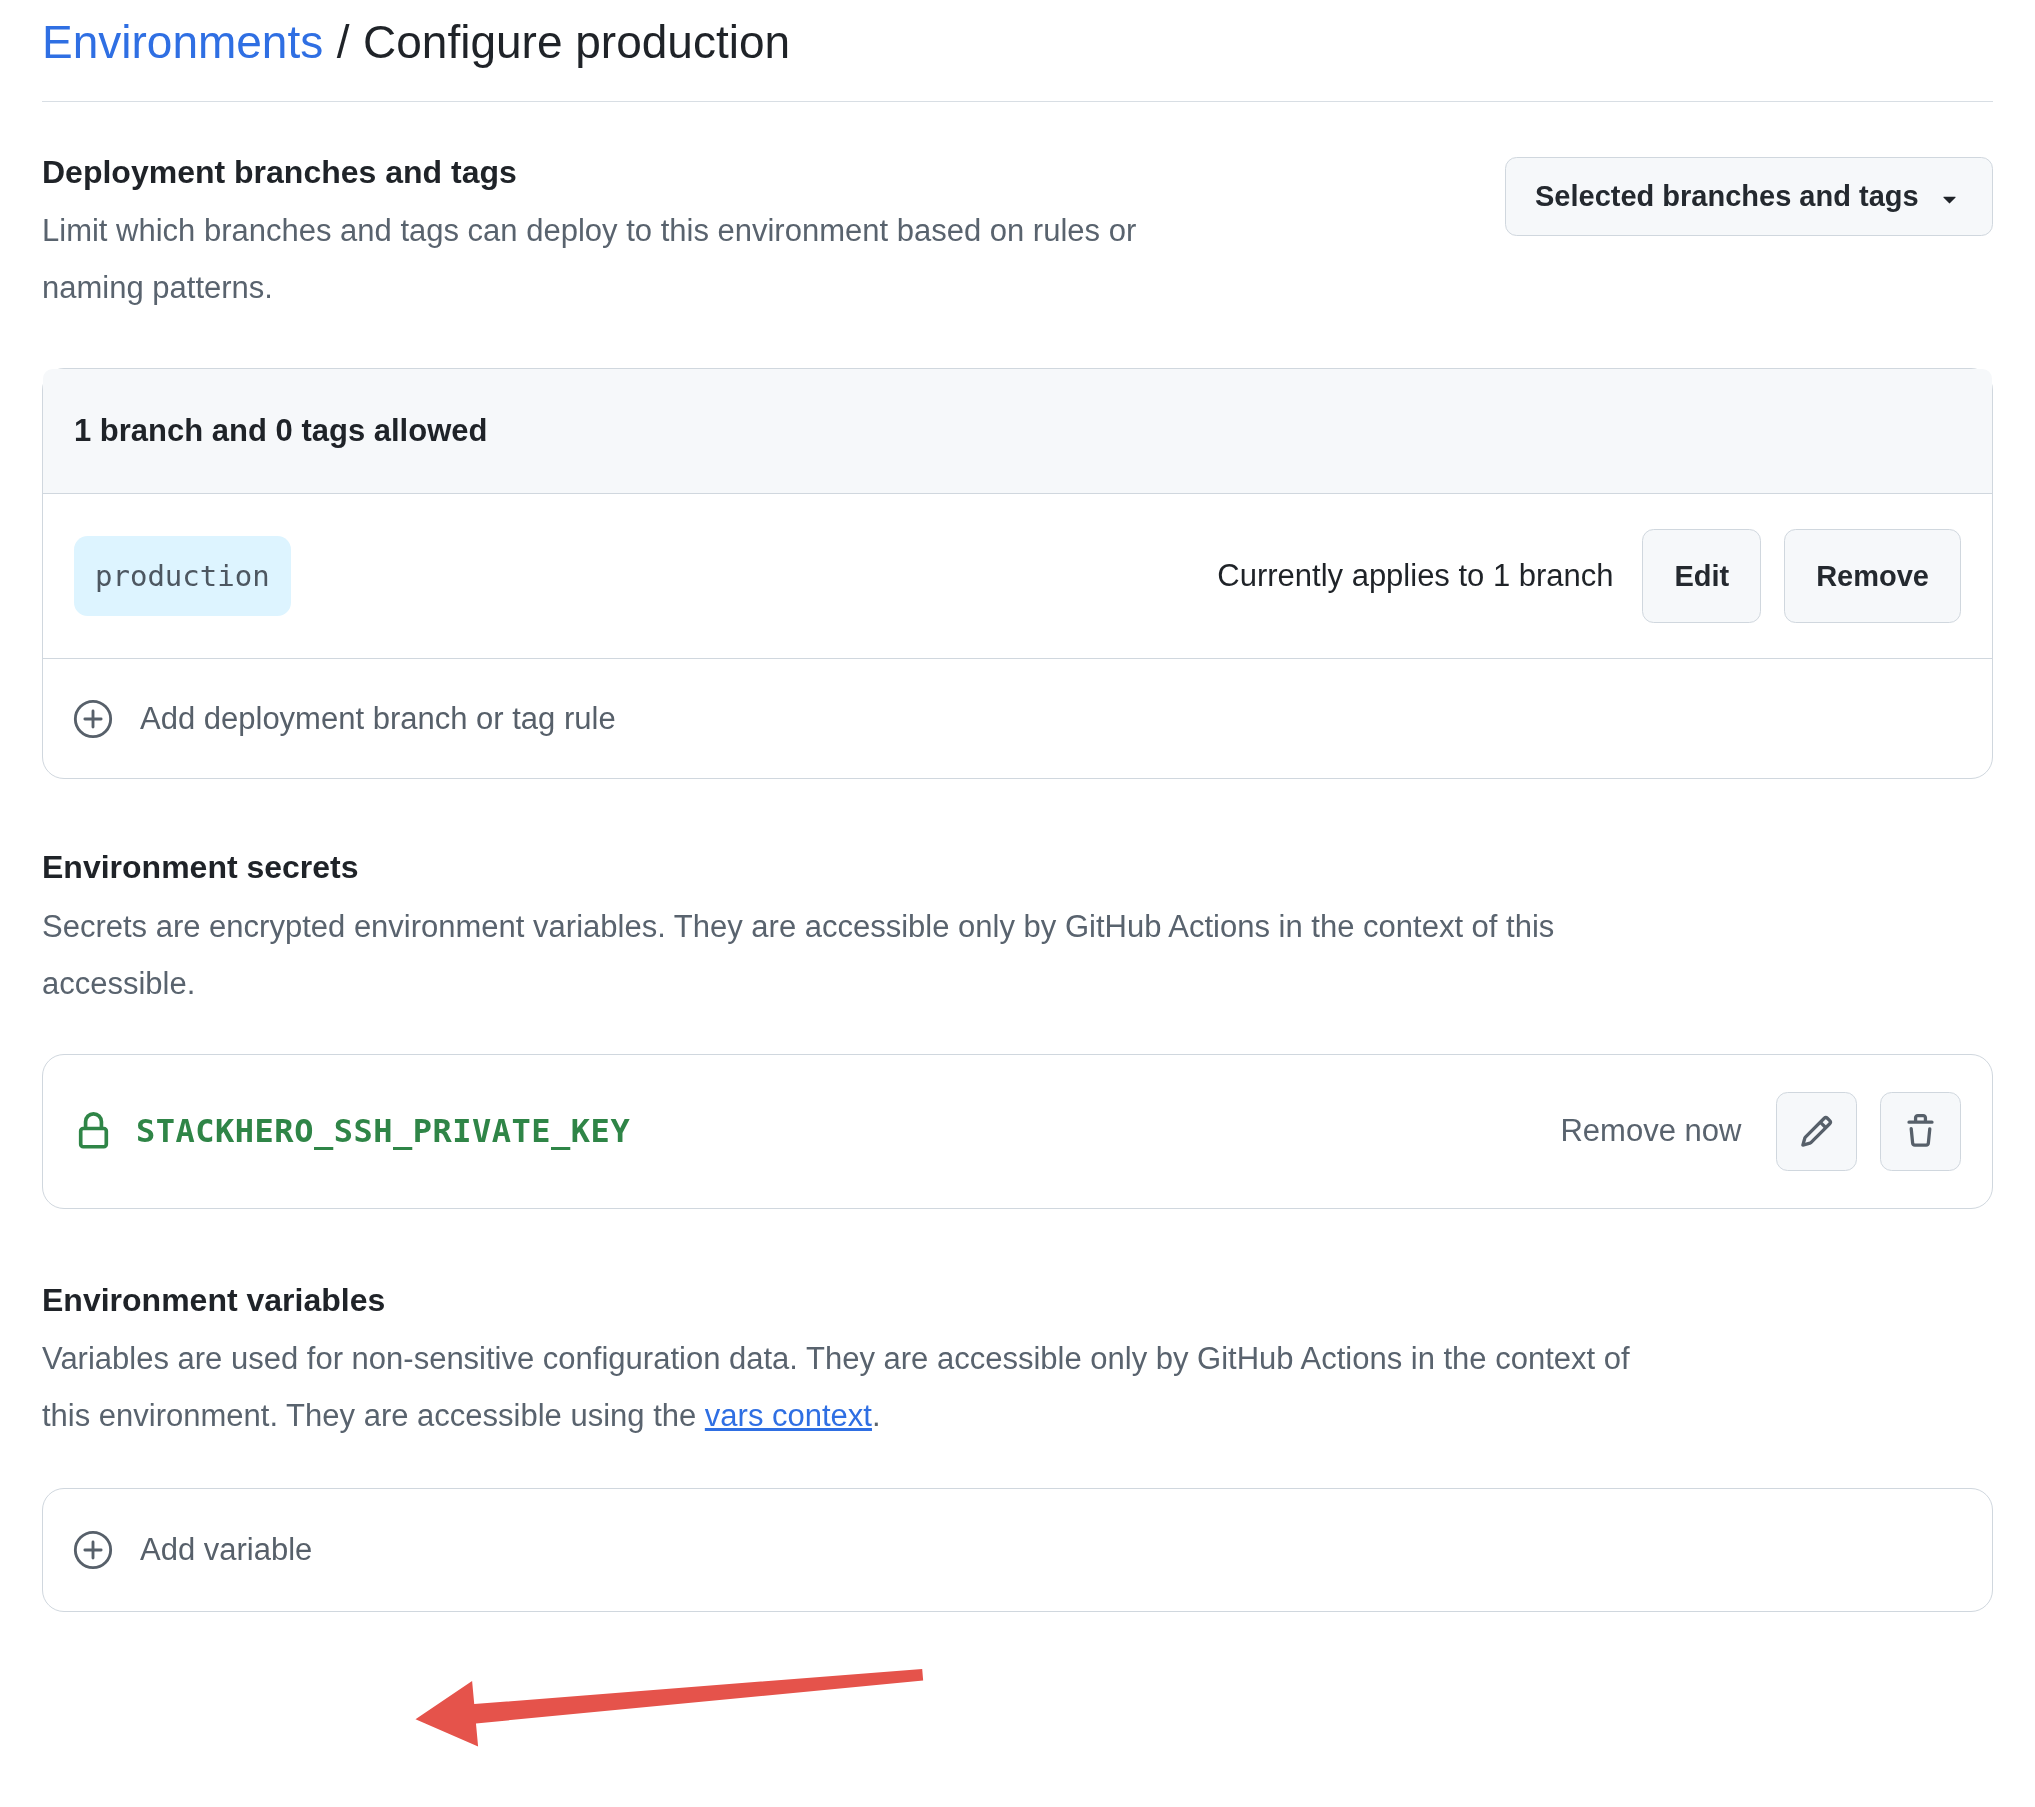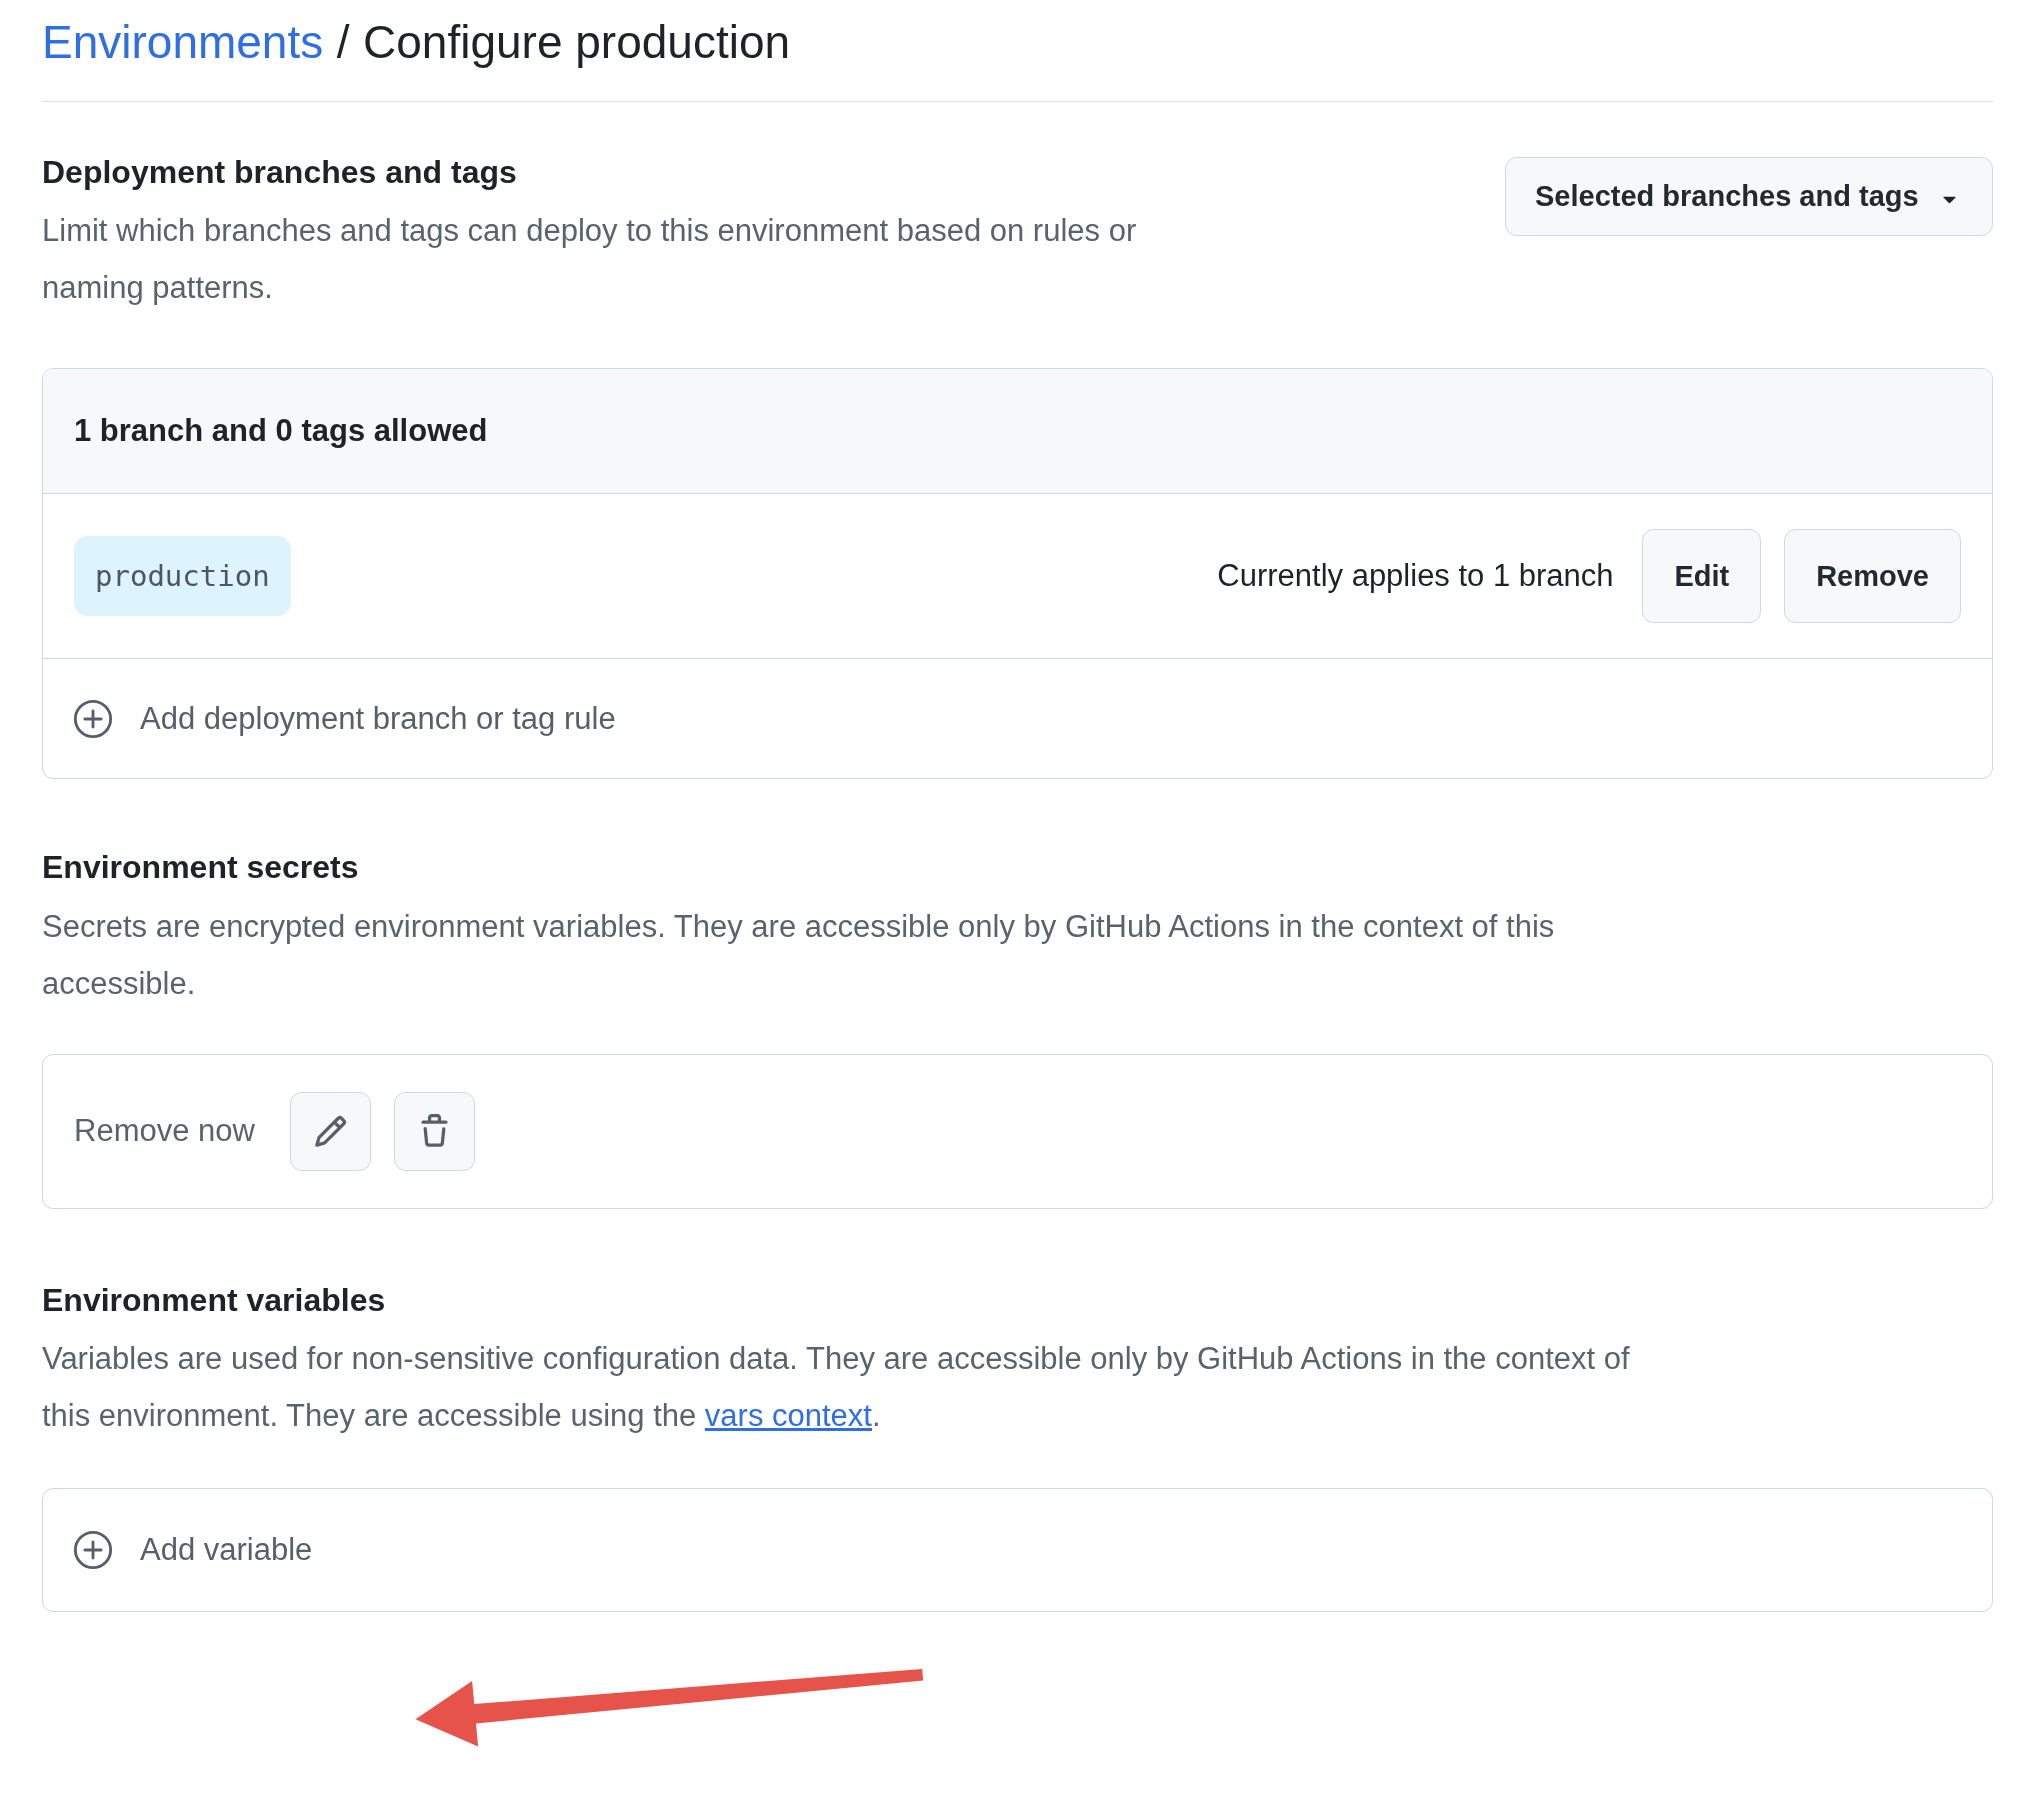--- a/index.html
+++ b/index.html
@@ -32,21 +32,21 @@
     background: #f6f8fa; border: 1.9px solid #d0d7de; border-radius: 11.6px;
     color: #24292f; font-size: 29px; font-weight: 600; font-family: inherit;
     cursor: pointer; white-space: nowrap;
   }
   .btn-selector { height: 79px; padding: 0 29px; gap: 17.4px; margin-top: 3.9px; flex: none; }
   .btn-small { height: 94px; padding: 0 31px; }
   .icon-btn { width: 81px; height: 79px; padding: 0; }
   .caret-icon { display: inline-flex; margin-top: 3.9px; }
 
   
-  .list-box { border: 1.9px solid #d0d7de; border-radius: 11px; }
+  .list-box { border: 1.9px solid #d0d7de; border-radius: 22px; }
   .box-1 { margin-top: 52px; }
   .box-2 { margin-top: 42px; }
   .box-3 { margin-top: 44px; }
   .box-header {
     background: #f6f8fa; border-bottom: 1.9px solid #d0d7de;
     border-radius: 9.7px 9.7px 0 0; padding: 44px 31px;
     font-size: 31px; font-weight: 700; color: #1f2328;
   }
   .row { display: flex; align-items: center; justify-content: space-between; padding: 0 31px; }
   .rule-row { height: 164px; }
@@ -122,20 +122,28 @@
       <span>Add deployment branch or tag rule</span>
     </button>
   </div>
 
   <div class="sec-2">
     <h2 class="section-title">Environment secrets</h2>
     <p class="desc"><span>Secrets are encrypted environment variables. They are accessible only by GitHub Actions in the context of this</span><br><span>accessible.</span></p>
 
     <div class="list-box box-2">
       <div class="row secret-row">
+        <span class="secret-name">
+          <span class="lock-icon">
+            <svg width="39" height="39" viewBox="0 0 16 16" fill="#2f8547">
+                <path d="M4 4a4 4 0 0 1 8 0v2h.25c.966 0 1.75.784 1.75 1.75v5.5A1.75 1.75 0 0 1 12.25 15h-8.5A1.75 1.75 0 0 1 2 13.25v-5.5C2 6.784 2.784 6 3.75 6H4Zm8.25 3.5h-8.5a.25.25 0 0 0-.25.25v5.5c0 .138.112.25.25.25h8.5a.25.25 0 0 0 .25-.25v-5.5a.25.25 0 0 0-.25-.25ZM10.5 6V4a2.5 2.5 0 1 0-5 0v2Z"></path>
+              </svg>
+          </span>
+          <span>STACKHERO_SSH_PRIVATE_KEY</span>
+        </span>
         <div class="right-group">
           <span class="updated-text">Remove now</span>
           <button class="btn icon-btn">
             <span class="pencil-icon">
               <svg width="35" height="35" viewBox="0 0 16 16" fill="#57606a">
                   <path d="M11.013 1.427a1.75 1.75 0 0 1 2.474 0l1.086 1.086a1.75 1.75 0 0 1 0 2.474l-8.61 8.61c-.21.21-.47.364-.756.445l-3.251.93a.75.75 0 0 1-.927-.928l.929-3.25c.081-.286.235-.547.445-.758l8.61-8.61Zm.176 4.823L9.75 4.81l-6.286 6.287a.253.253 0 0 0-.064.108l-.558 1.953 1.953-.558a.253.253 0 0 0 .108-.064Zm1.238-3.763a.25.25 0 0 0-.354 0L10.811 3.75l1.439 1.44 1.263-1.263a.25.25 0 0 0 0-.354Z"></path>
                 </svg>
             </span>
           </button>
           <button class="btn icon-btn">

